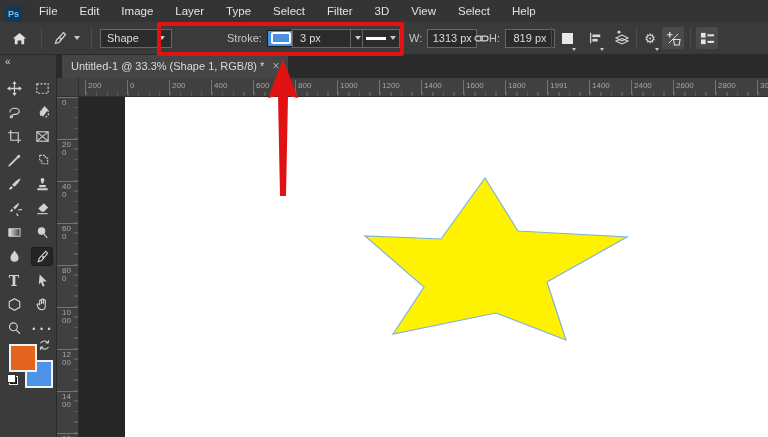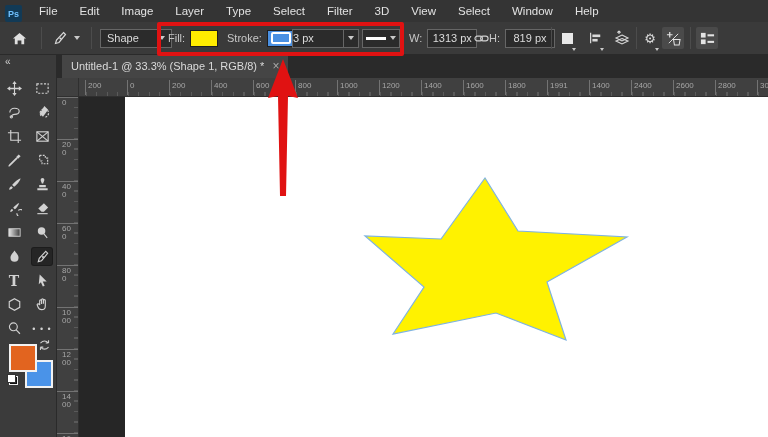--- a/index.html
+++ b/index.html
@@ -94,21 +94,20 @@
   <div class="menu-item">File</div>
   <div class="menu-item">Edit</div>
   <div class="menu-item">Image</div>
   <div class="menu-item">Layer</div>
   <div class="menu-item">Type</div>
   <div class="menu-item">Select</div>
   <div class="menu-item">Filter</div>
   <div class="menu-item">3D</div>
   <div class="menu-item">View</div>
   <div class="menu-item">Select</div>
-  <div class="menu-item">Window</div>
   <div class="menu-item">Help</div>
 </div>
 
 <div id="optionsbar" class="abs">
   <div class="grp" style="left:12px;">
     <svg width="15" height="15" viewBox="0 0 16 16">
       <path d="M8 2 L15 8 H13 V14 H10 V10 H6 V14 H3 V8 H1 Z" fill="#e0e0e0"></path>
     </svg>
   </div>
   <div class="vdiv" style="left:41px;"></div>
@@ -123,34 +122,30 @@
   </div>
   <div class="vdiv" style="left:91px;"></div>
 
   <div class="grp" style="left:100px;">
     <div class="field" style="width:58px;justify-content:space-between;padding:0 6px;">
       <span>Shape</span>
       <span class="chev"></span>
     </div>
   </div>
 
-  <div class="grp" style="left:168px;">
-    <span class="opt-label">Fill:</span>
-    <div class="swatch" id="fill-swatch" style="background: rgb(255, 236, 0);"></div>
-  </div>
 
   <div class="grp" style="left:227px;">
     <span class="opt-label">Stroke:</span>
     <div class="swatch" id="stroke-swatch" style="display: flex; align-items: center; justify-content: center; background: rgb(74, 144, 226);">
       <div class="stroke-inner"></div>
     </div>
   </div>
 
   <div class="grp" style="left:292px;">
-    <div class="field" style="width:50px;justify-content:flex-start;border-right:none;">
+    <div class="field" style="width:50px;justify-content:flex-start;padding-left:7px;border-right:none;">
       <span>3 px</span>
     </div>
     <div class="field" style="width:14px;">
       <span class="chev"></span>
     </div>
   </div>
 
   <div class="grp" style="left:362px;">
     <div class="field" style="width:36px;gap:4px;">
       <span style="display:inline-block;width:20px;height:3px;background:#fff;"></span>

